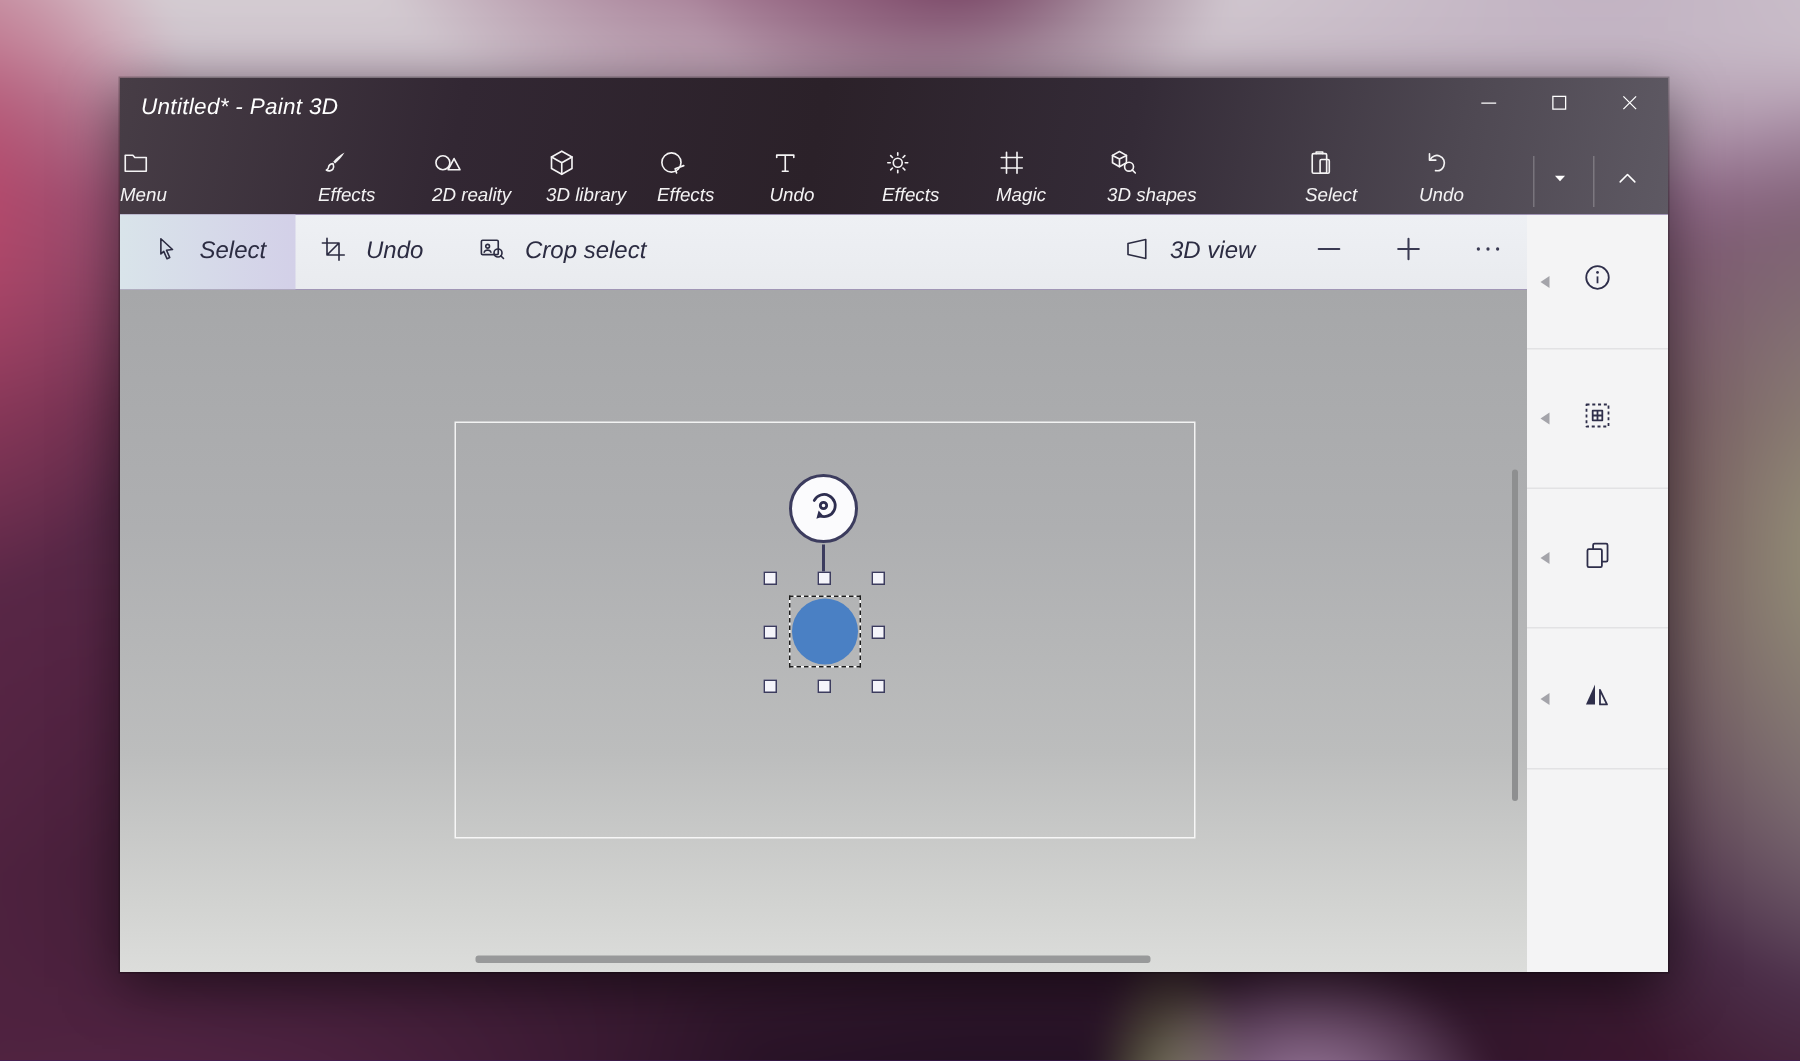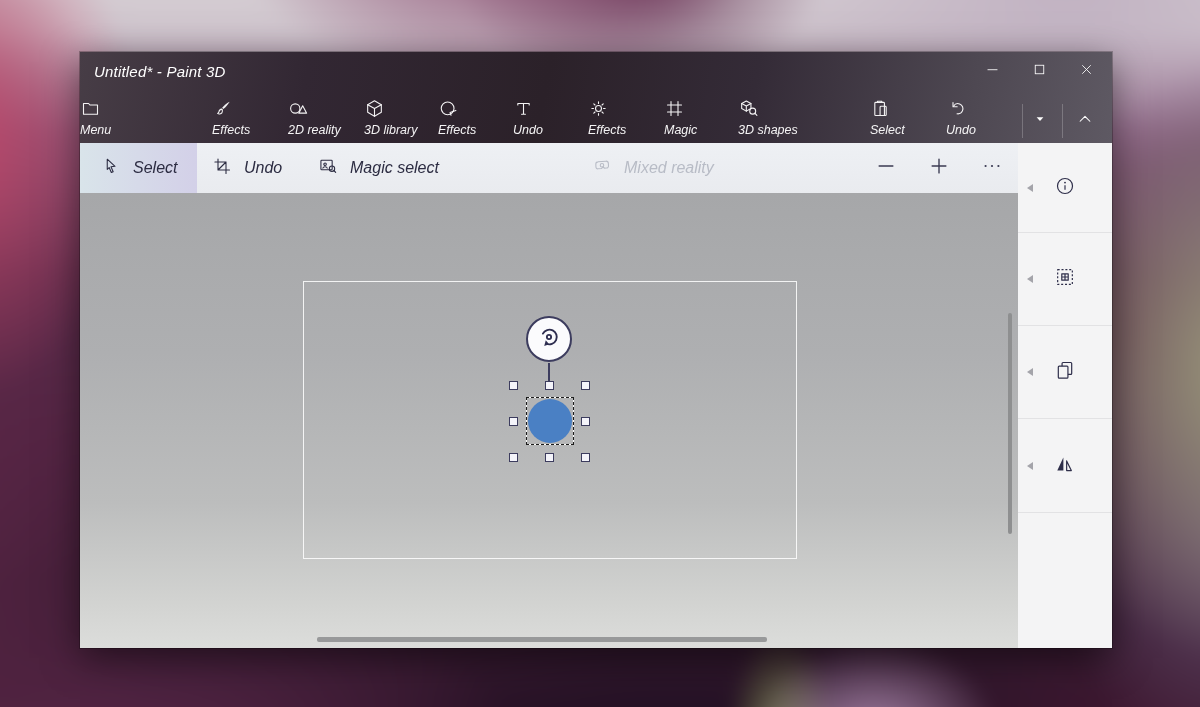--- a/index.html
+++ b/index.html
@@ -220,28 +220,27 @@
       <span>Undo</span>
     </div>
     <div class="rb-item" style="left:238px">
       <span><svg viewBox="0 0 24 24">
             <rect x="3.5" y="5" width="13.5" height="11.5" rx="1"></rect>
             <circle cx="8.5" cy="9.8" r="1.5"></circle>
             <path d="M5.8 14.5 c.7-2.2 4.6-2.2 5.3 0"></path>
             <circle cx="16.8" cy="15.2" r="3.2"></circle>
             <path d="M19 17.4 L21.2 19.6"></path>
           </svg></span>
-      <span>Magic select</span>
-    </div>
-    <div class="rb-item rb-disabled" style="left:512px">
-      <span><svg viewBox="0 0 24 24">
-            <path d="M4.6 9.6 C4.6 8.1 5.8 7 7.3 7 l9.4-.8 c1.6-.1 2.8 1 2.9 2.5 l.2 3 c.1 1.5-1 2.7-2.5 2.8 l-2.3.2 -1.8-1.8 -1.6 2.1 -4.5.4 C5.6 15.5 4.7 14.4 4.7 13 Z"></path>
-            <circle cx="12" cy="11" r="2.1"></circle>
-          </svg></span>
-      <span>Mixed reality</span>
+      <span>Crop select</span>
+    </div>
+    <div class="rb-item" style="left:668px">
+      <span><svg viewBox="0 0 24 24">
+            <path d="M4.8 7.6 L19 4.4 V19.6 L4.8 16.4 Z"></path>
+          </svg></span>
+      <span>3D view</span>
     </div>
     <div class="rb-tool" style="left:806px">
       <span><svg viewBox="0 0 24 24">
             <path d="M4.5 12 H19.5"></path>
           </svg></span>
     </div>
     <div class="rb-tool" style="left:859px">
       <span><svg viewBox="0 0 24 24">
             <path d="M4.5 12 H19.5 M12 4.5 V19.5"></path>
           </svg></span>

